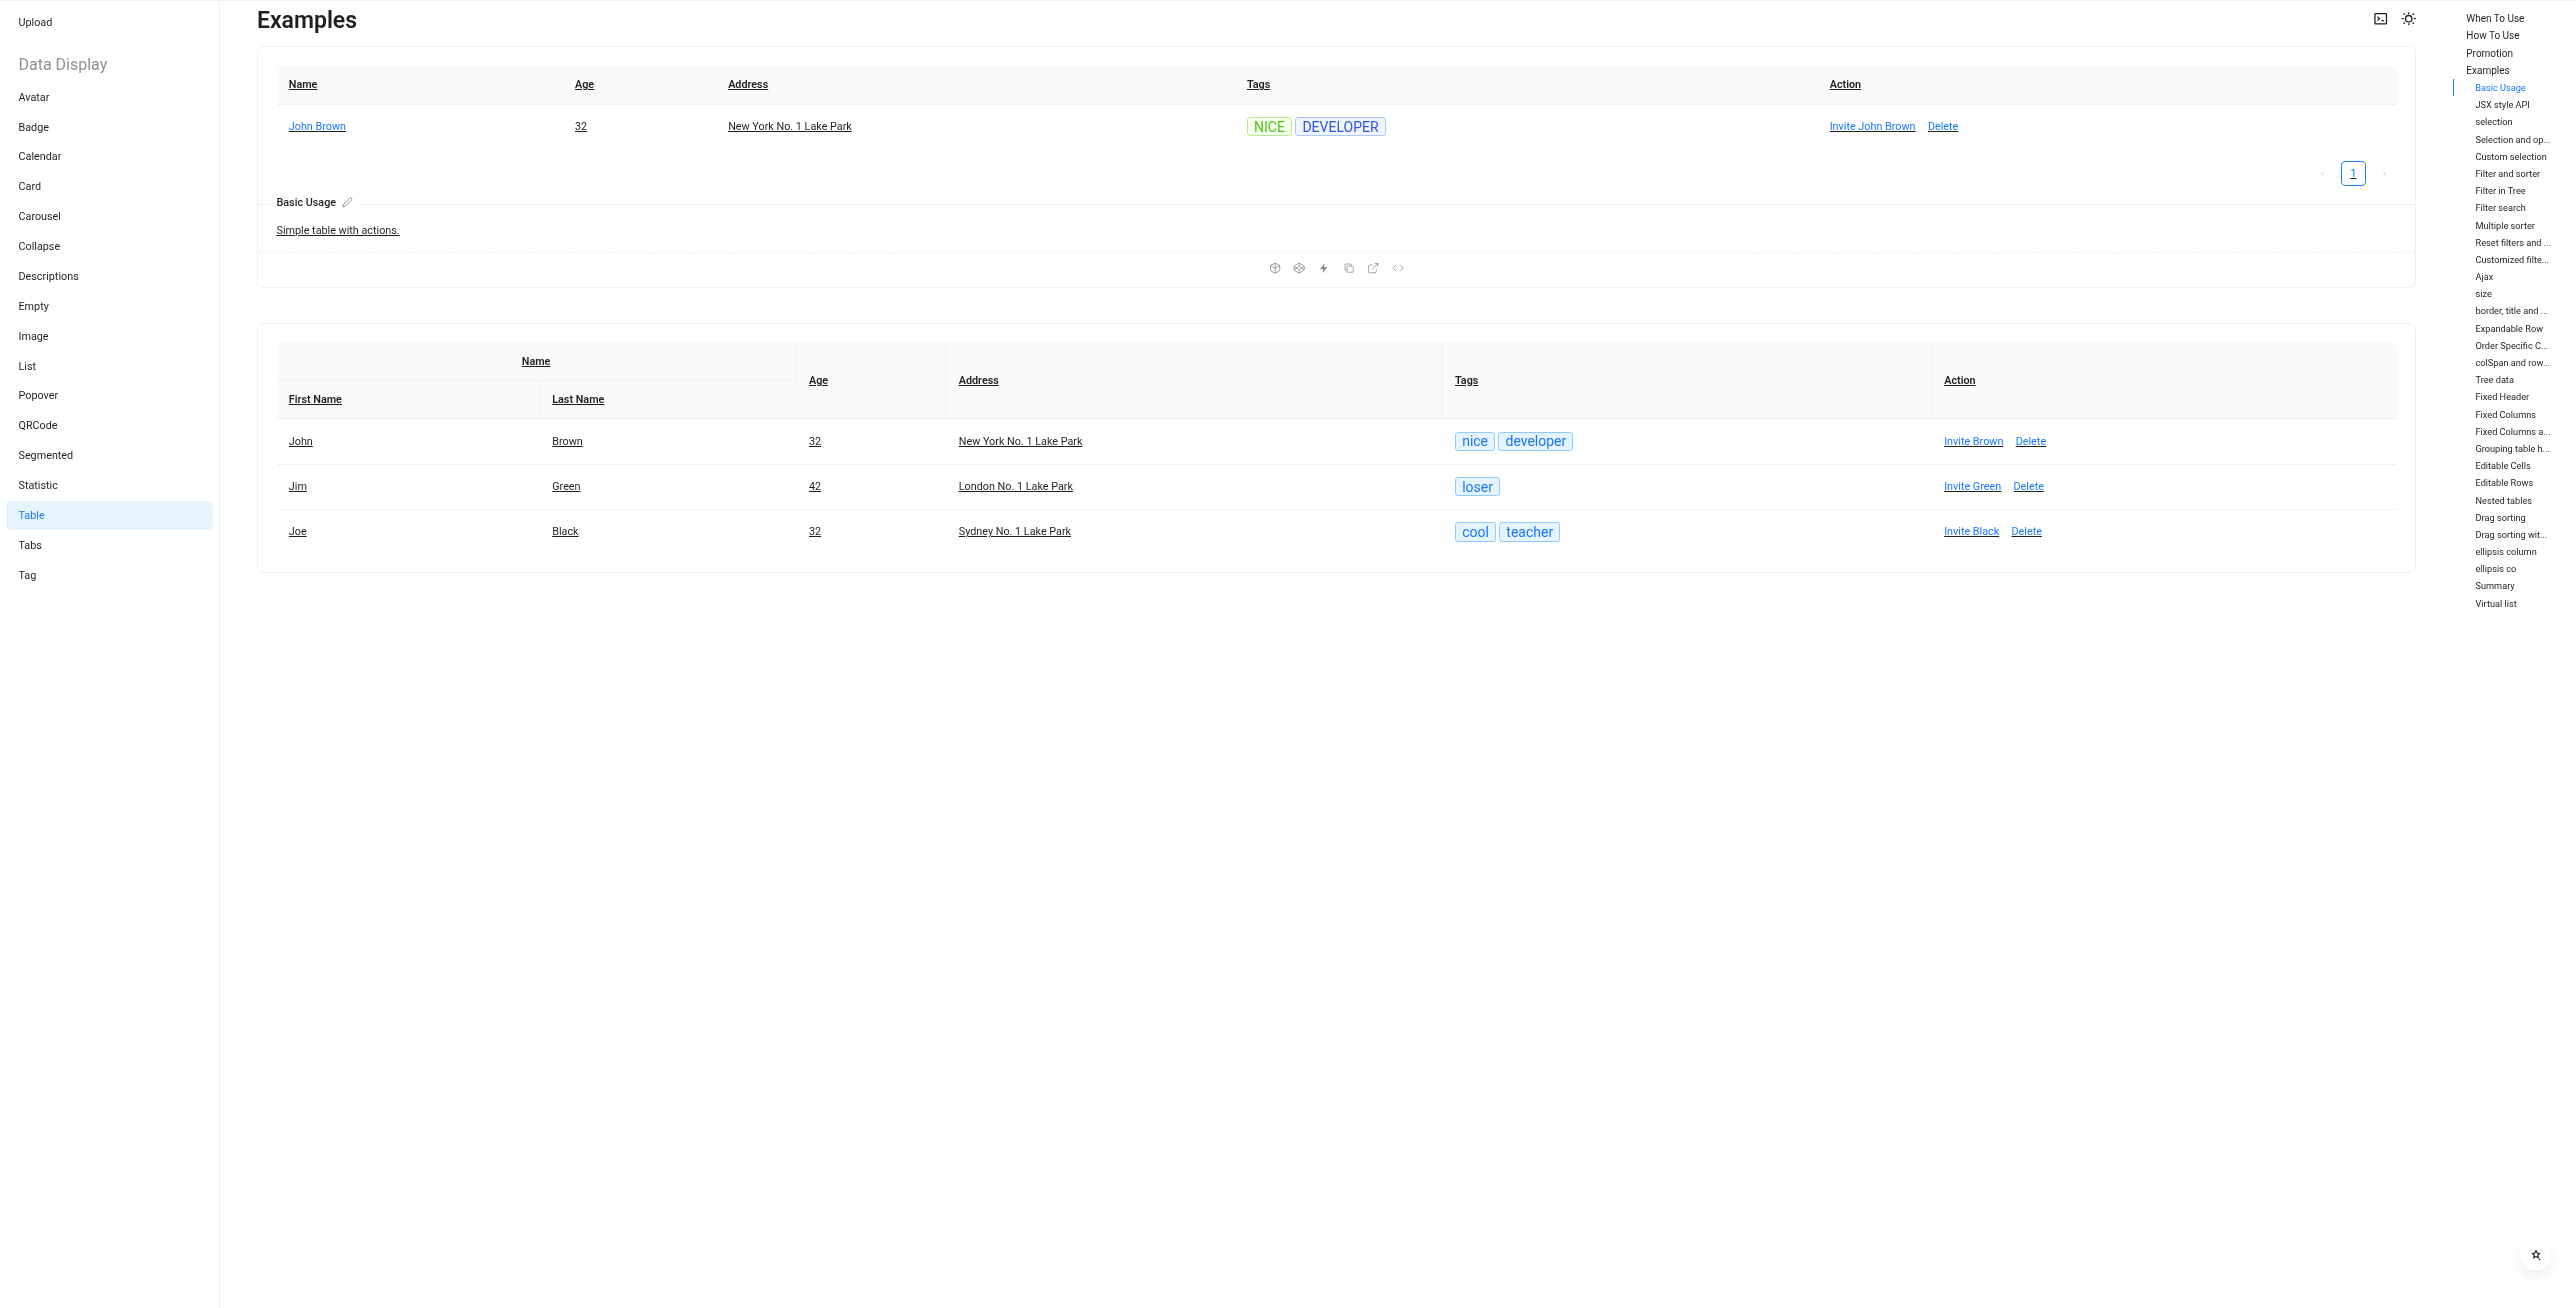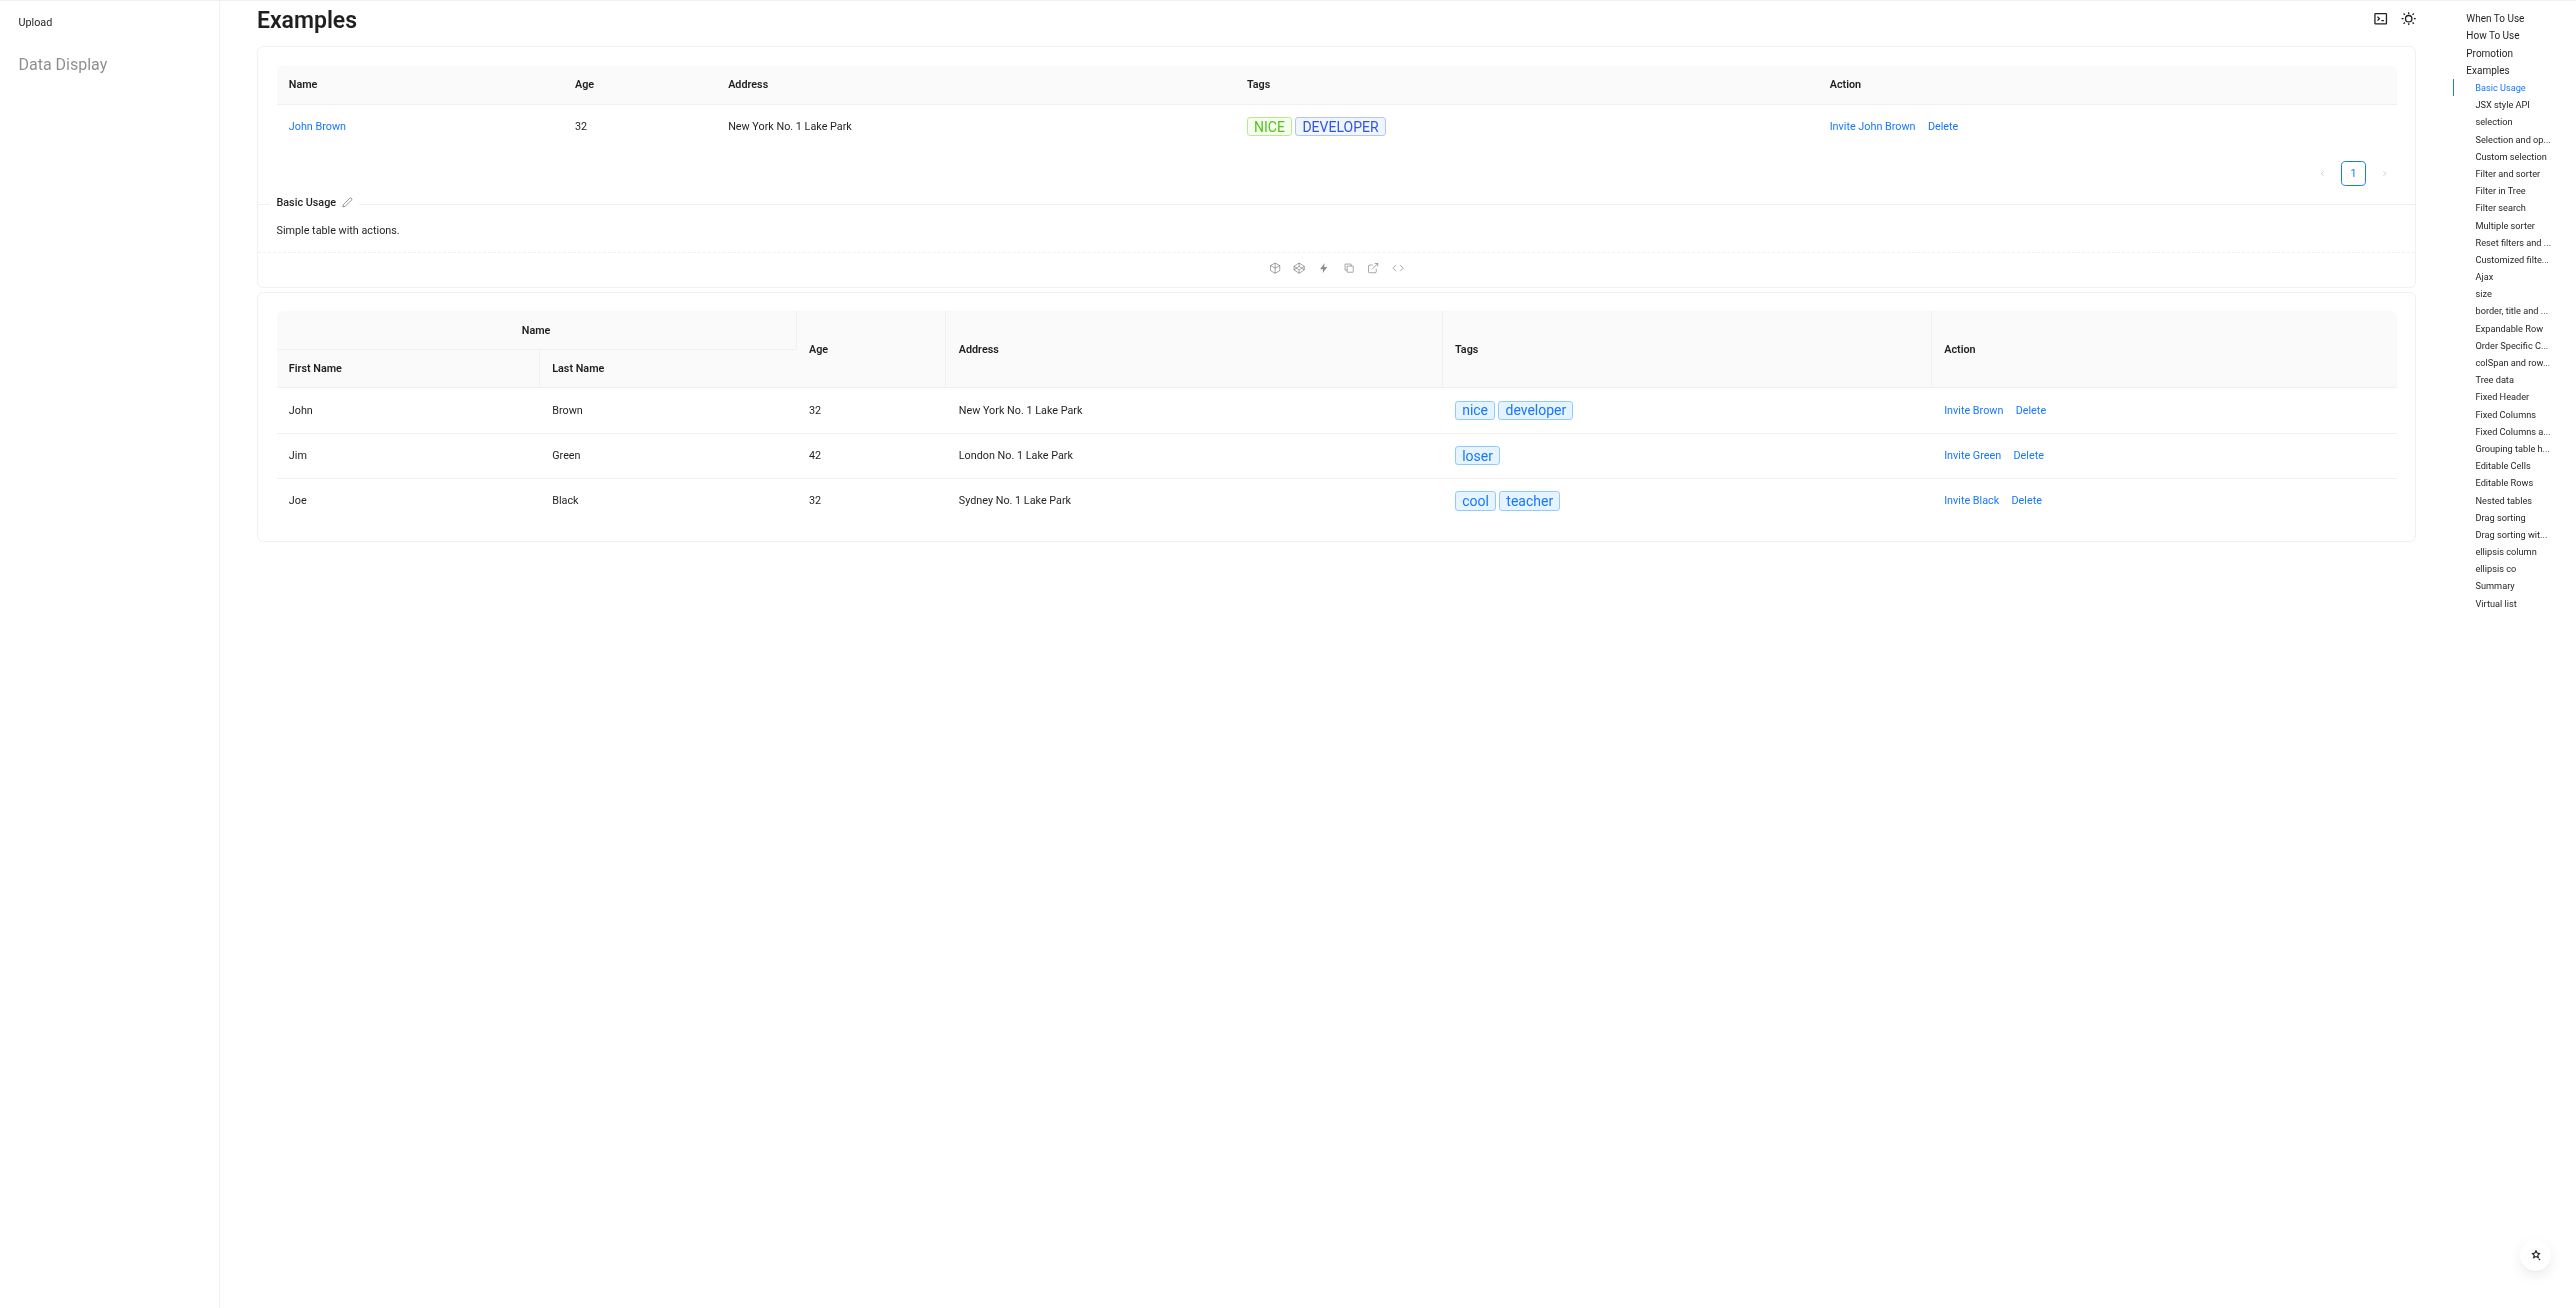--- a/index.html
+++ b/index.html
@@ -7,21 +7,21 @@
     .layout { display: flex; min-height: 100vh; border-top: 0.8px solid #f0f0f0; }
     .sidebar { width: 220px; border-right: 0.8px solid #f0f0f0; padding: 6.2px 6.2px; overflow-y: auto; }
     .sidebar-item { display: block; padding: 7.7px 12.3px; color: rgba(0,0,0,0.88); text-decoration: none; border-radius: 4.6px; margin: 1.5px 0; cursor: pointer; font-size: 10.8px; }
     .sidebar-item.active { background: #e6f4ff; color: #1677ff; }
     .sidebar-group-title { padding: 7.7px 12.3px; color: rgba(0,0,0,0.45); font-size: 16px; margin-top: 10px; }
     .main { flex: 1; padding: 0 37px 37px 37px; overflow-y: auto; }
     .page-header { display: flex; justify-content: space-between; align-items: center; padding: 6.2px 0 12.3px 0; }
     .page-title { font-size: 23px; font-weight: 600; }
     .header-icons { display: flex; gap: 12.3px; }
     .header-icons svg { width: 15.4px; height: 15.4px; cursor: pointer; color: rgba(0,0,0,0.88); }
-    .demo-box { border: 0.8px solid #f0f0f0; border-radius: 6.2px; margin-bottom: 4px; }
+    .demo-box { border: 0.8px solid #f0f0f0; border-radius: 6.2px; margin-bottom: 35px; text-decoration: underline; }
     .demo-content { padding: 18.5px; }
     .demo-meta { border-top: 0.8px solid #f0f0f0; position: relative; }
     .demo-title { position: absolute; top: -9.2px; left: 12.3px; background: #fff; padding: 0 6.2px; font-weight: 500; display: flex; align-items: center; gap: 6.2px; }
     .demo-desc { padding: 18.5px 18.5px 6.2px 18.5px; color: rgba(0,0,0,0.88); }
     .demo-actions { display: flex; justify-content: center; gap: 12.3px; padding: 9.2px 0; border-top: 0.8px dashed #f0f0f0; margin-top: 9.2px; }
     .demo-actions svg { width: 12.3px; height: 12.3px; color: rgba(0,0,0,0.45); cursor: pointer; }
     table { width: 100%; border-collapse: separate; border-spacing: 0; border-radius: 6.2px 6.2px 0 0; overflow: hidden; }
     th { background: #fafafa; text-align: left; padding: 12.3px; font-weight: 600; border-bottom: 0.8px solid #f0f0f0; }
     td { padding: 12.3px; border-bottom: 0.8px solid #f0f0f0; }
     tr:last-child td { border-bottom: none; }
@@ -46,20 +46,39 @@
     .grouped th.sub { background: #fafafa; }
     .float-btn { position: fixed; right: 24.6px; bottom: 37px; width: 31px; height: 31px; border-radius: 50%; background: #fff; box-shadow: 0 4.6px 12.3px rgba(0,0,0,0.08), 0 2.3px 4.6px -3.1px rgba(0,0,0,0.12); display: flex; align-items: center; justify-content: center; cursor: pointer; }
   </style>
 </head>
 <body>
 
 <div class="layout">
   <nav class="sidebar">
     <a class="sidebar-item">Upload</a>
     <div class="sidebar-group-title">Data Display</div>
+    <div id="sidebar-list">
+        <a class="sidebar-item">Avatar</a>
+        <a class="sidebar-item">Badge</a>
+        <a class="sidebar-item">Calendar</a>
+        <a class="sidebar-item">Card</a>
+        <a class="sidebar-item">Carousel</a>
+        <a class="sidebar-item">Collapse</a>
+        <a class="sidebar-item">Descriptions</a>
+        <a class="sidebar-item">Empty</a>
+        <a class="sidebar-item">Image</a>
+        <a class="sidebar-item">List</a>
+        <a class="sidebar-item">Popover</a>
+        <a class="sidebar-item">QRCode</a>
+        <a class="sidebar-item">Segmented</a>
+        <a class="sidebar-item">Statistic</a>
+        <a class="sidebar-item active">Table</a>
+        <a class="sidebar-item">Tabs</a>
+        <a class="sidebar-item">Tag</a>
+      </div>
   </nav>
 
   <main class="main">
     <div class="page-header">
       <h1 class="page-title">Examples</h1>
       <div class="header-icons">
         <span><svg viewBox="0 0 24 24" fill="none" stroke="currentColor" stroke-width="2">
               <rect x="3" y="4" width="18" height="16" rx="1"></rect>
               <path d="M7 9l3 3-3 3M13 15h4"></path>
             </svg></span>

